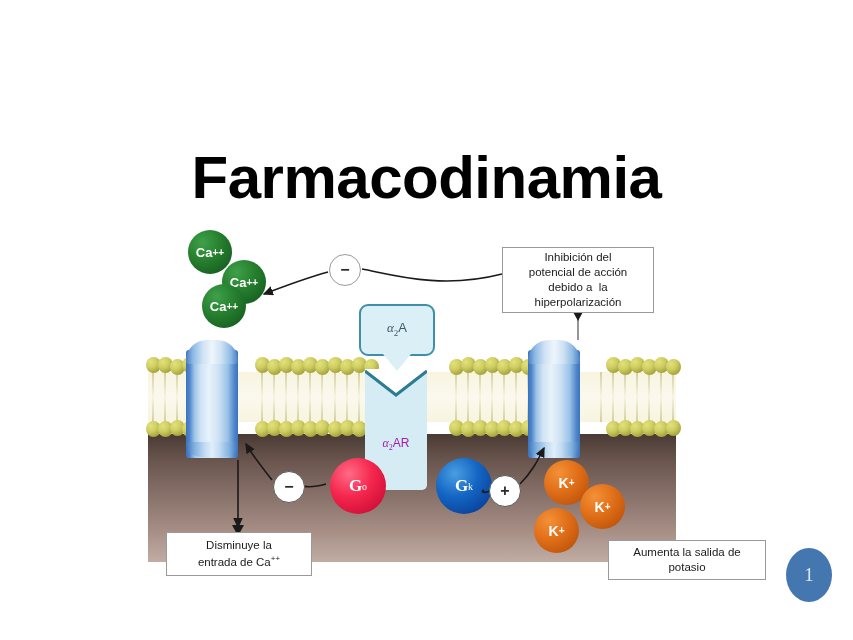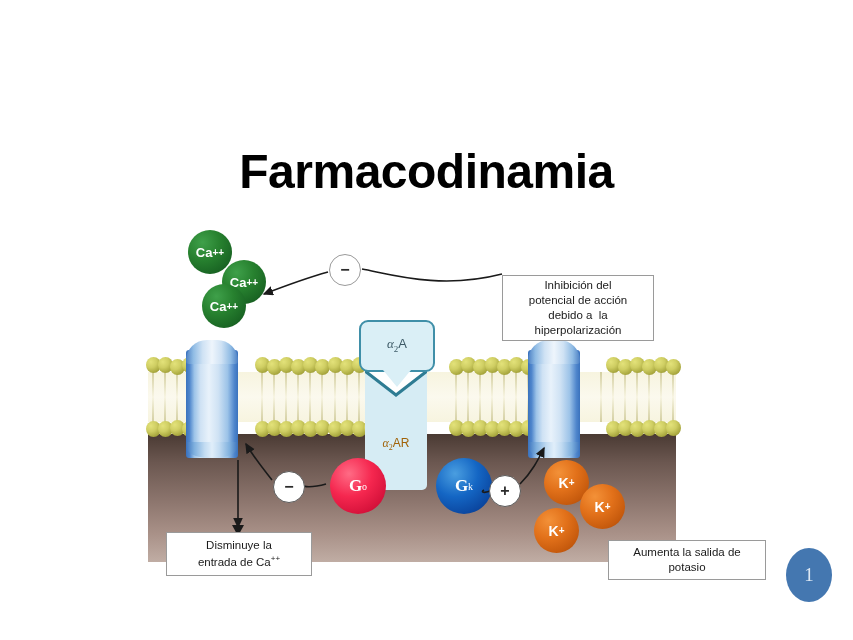--- a/index.html
+++ b/index.html
@@ -37,21 +37,21 @@
     letter-spacing: -0.5px;
     line-height: 1.0;
     white-space: nowrap;
   }
   #title-line-1 {
     top: 48px;
     font-size: 62px;
   }
   #title-line-2 {
     top: 148px;
-    font-size: 48px;
+    font-size: 60px;
   }
 
   
   #figure {
     position: absolute;
     left: 140px;
     top: 222px;
     width: 570px;
     height: 380px;
   }
@@ -178,35 +178,34 @@
     width: 62px;
     height: 28px;
   }
   #receptor-label {
     position: absolute;
     left: 0;
     top: 66px;
     width: 62px;
     text-align: center;
     font-size: 12px;
-    color: #a16207;
+    color: #a21caf;
     font-family: "Liberation Serif", serif;
     font-style: italic;
   }
   #receptor-label sub { font-size: 8px; font-style: normal; }
   #receptor-label .ar { font-style: normal; font-family: "Liberation Sans", sans-serif; font-size: 12px; }
 
   
   #ligand {
     position: absolute;
     left: 219px;
     top: 82px;
     width: 76px;
     height: 68px;
-    margin-top: 16px;
   }
   #ligand-box {
     position: absolute;
     left: 0; top: 0;
     width: 76px;
     height: 52px;
     background: #daeff6;
     border: 2px solid #3f8fa8;
     border-radius: 9px;
     box-sizing: border-box;
@@ -323,21 +322,20 @@
     display: flex;
     align-items: center;
     justify-content: center;
     padding: 3px 5px;
   }
   #callout-hyperpolarization {
     left: 362px;
     top: 25px;
     width: 152px;
     height: 66px;
-    margin-top: 28px;
   }
   #callout-calcium {
     left: 26px;
     top: 310px;
     width: 146px;
     height: 44px;
   }
   #callout-potassium {
     left: 468px;
     top: 318px;

